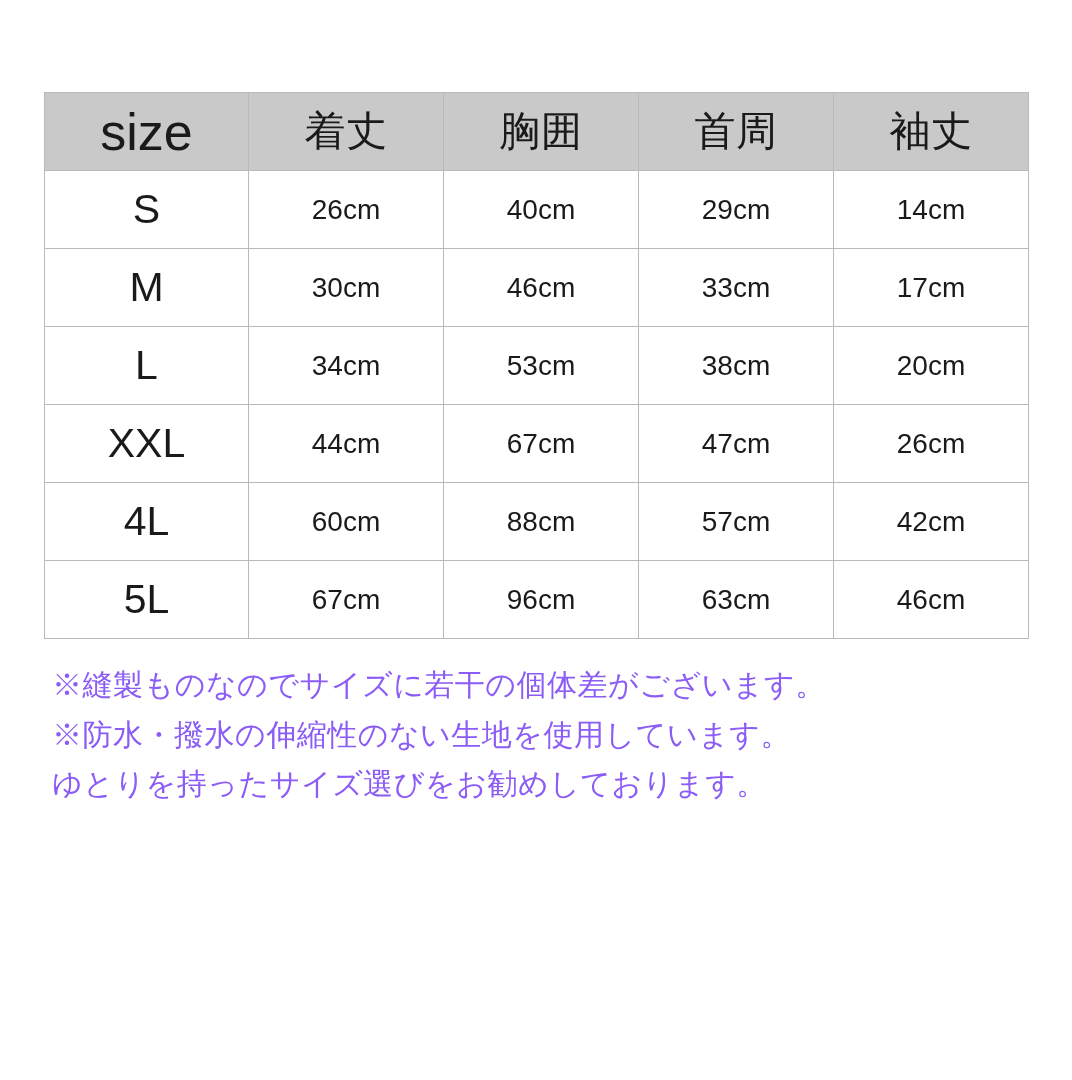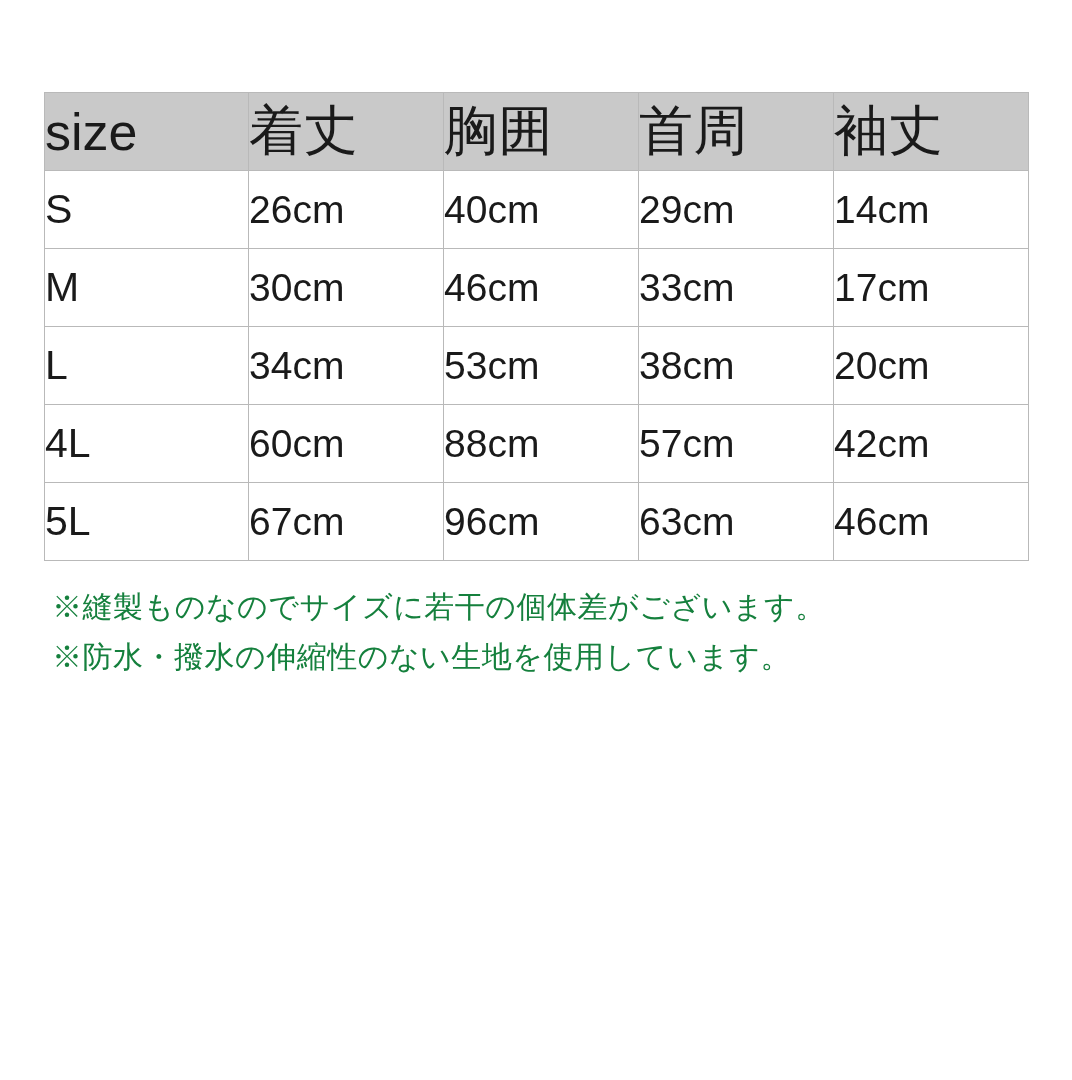--- a/index.html
+++ b/index.html
@@ -28,52 +28,52 @@
   }
   table.size-table col.c0 { width: 204px; }
   table.size-table col.c1 { width: 195px; }
   table.size-table col.c2 { width: 195px; }
   table.size-table col.c3 { width: 195px; }
   table.size-table col.c4 { width: 195px; }
 
   table.size-table th,
   table.size-table td {
     border: 1px solid #b9b9b9;
-    text-align: left;
+    text-align: center;
     vertical-align: middle;
     padding: 0;
     height: 77px;
     font-weight: normal;
   }
   thead th {
     background: #c9c9c9;
     color: #1a1a1a;
-    font-size: 54px;
+    font-size: 41px;
     letter-spacing: 0.5px;
   }
   thead th.size-head {
     font-size: 52px;
     letter-spacing: 0px;
   }
   tbody td {
     background: #ffffff;
-    font-size: 39px;
+    font-size: 28px;
   }
   tbody td.size-cell {
     font-size: 41px;
   }
   .notes {
     margin-top: 26px;
     padding-left: 8px;
   }
   .notes p {
     margin: 0 0 10px 0;
     font-size: 30px;
     line-height: 1.32;
-    color: #15803d;
+    color: #8b5cf6;
     letter-spacing: 0.5px;
   }
 </style>
 </head>
 <body>
 
 <div class="page">
 
   <table class="size-table">
     <colgroup>
@@ -108,34 +108,42 @@
         <td>17cm</td>
       </tr>
       <tr>
         <td class="size-cell">L</td>
         <td>34cm</td>
         <td>53cm</td>
         <td>38cm</td>
         <td>20cm</td>
       </tr>
       <tr>
+        <td class="size-cell">XXL</td>
+        <td>44cm</td>
+        <td>67cm</td>
+        <td>47cm</td>
+        <td>26cm</td>
+      </tr>
+      <tr>
         <td class="size-cell">4L</td>
         <td>60cm</td>
         <td>88cm</td>
         <td>57cm</td>
         <td>42cm</td>
       </tr>
       <tr>
         <td class="size-cell">5L</td>
         <td>67cm</td>
         <td>96cm</td>
         <td>63cm</td>
         <td>46cm</td>
       </tr>
     </tbody>
   </table>
 
   <div class="notes">
     <p>※縫製ものなのでサイズに若干の個体差がございます。</p>
     <p>※防水・撥水の伸縮性のない生地を使用しています。</p>
+    <p>ゆとりを持ったサイズ選びをお勧めしております。</p>
   </div>
 
 </div>
 
 </body></html>

